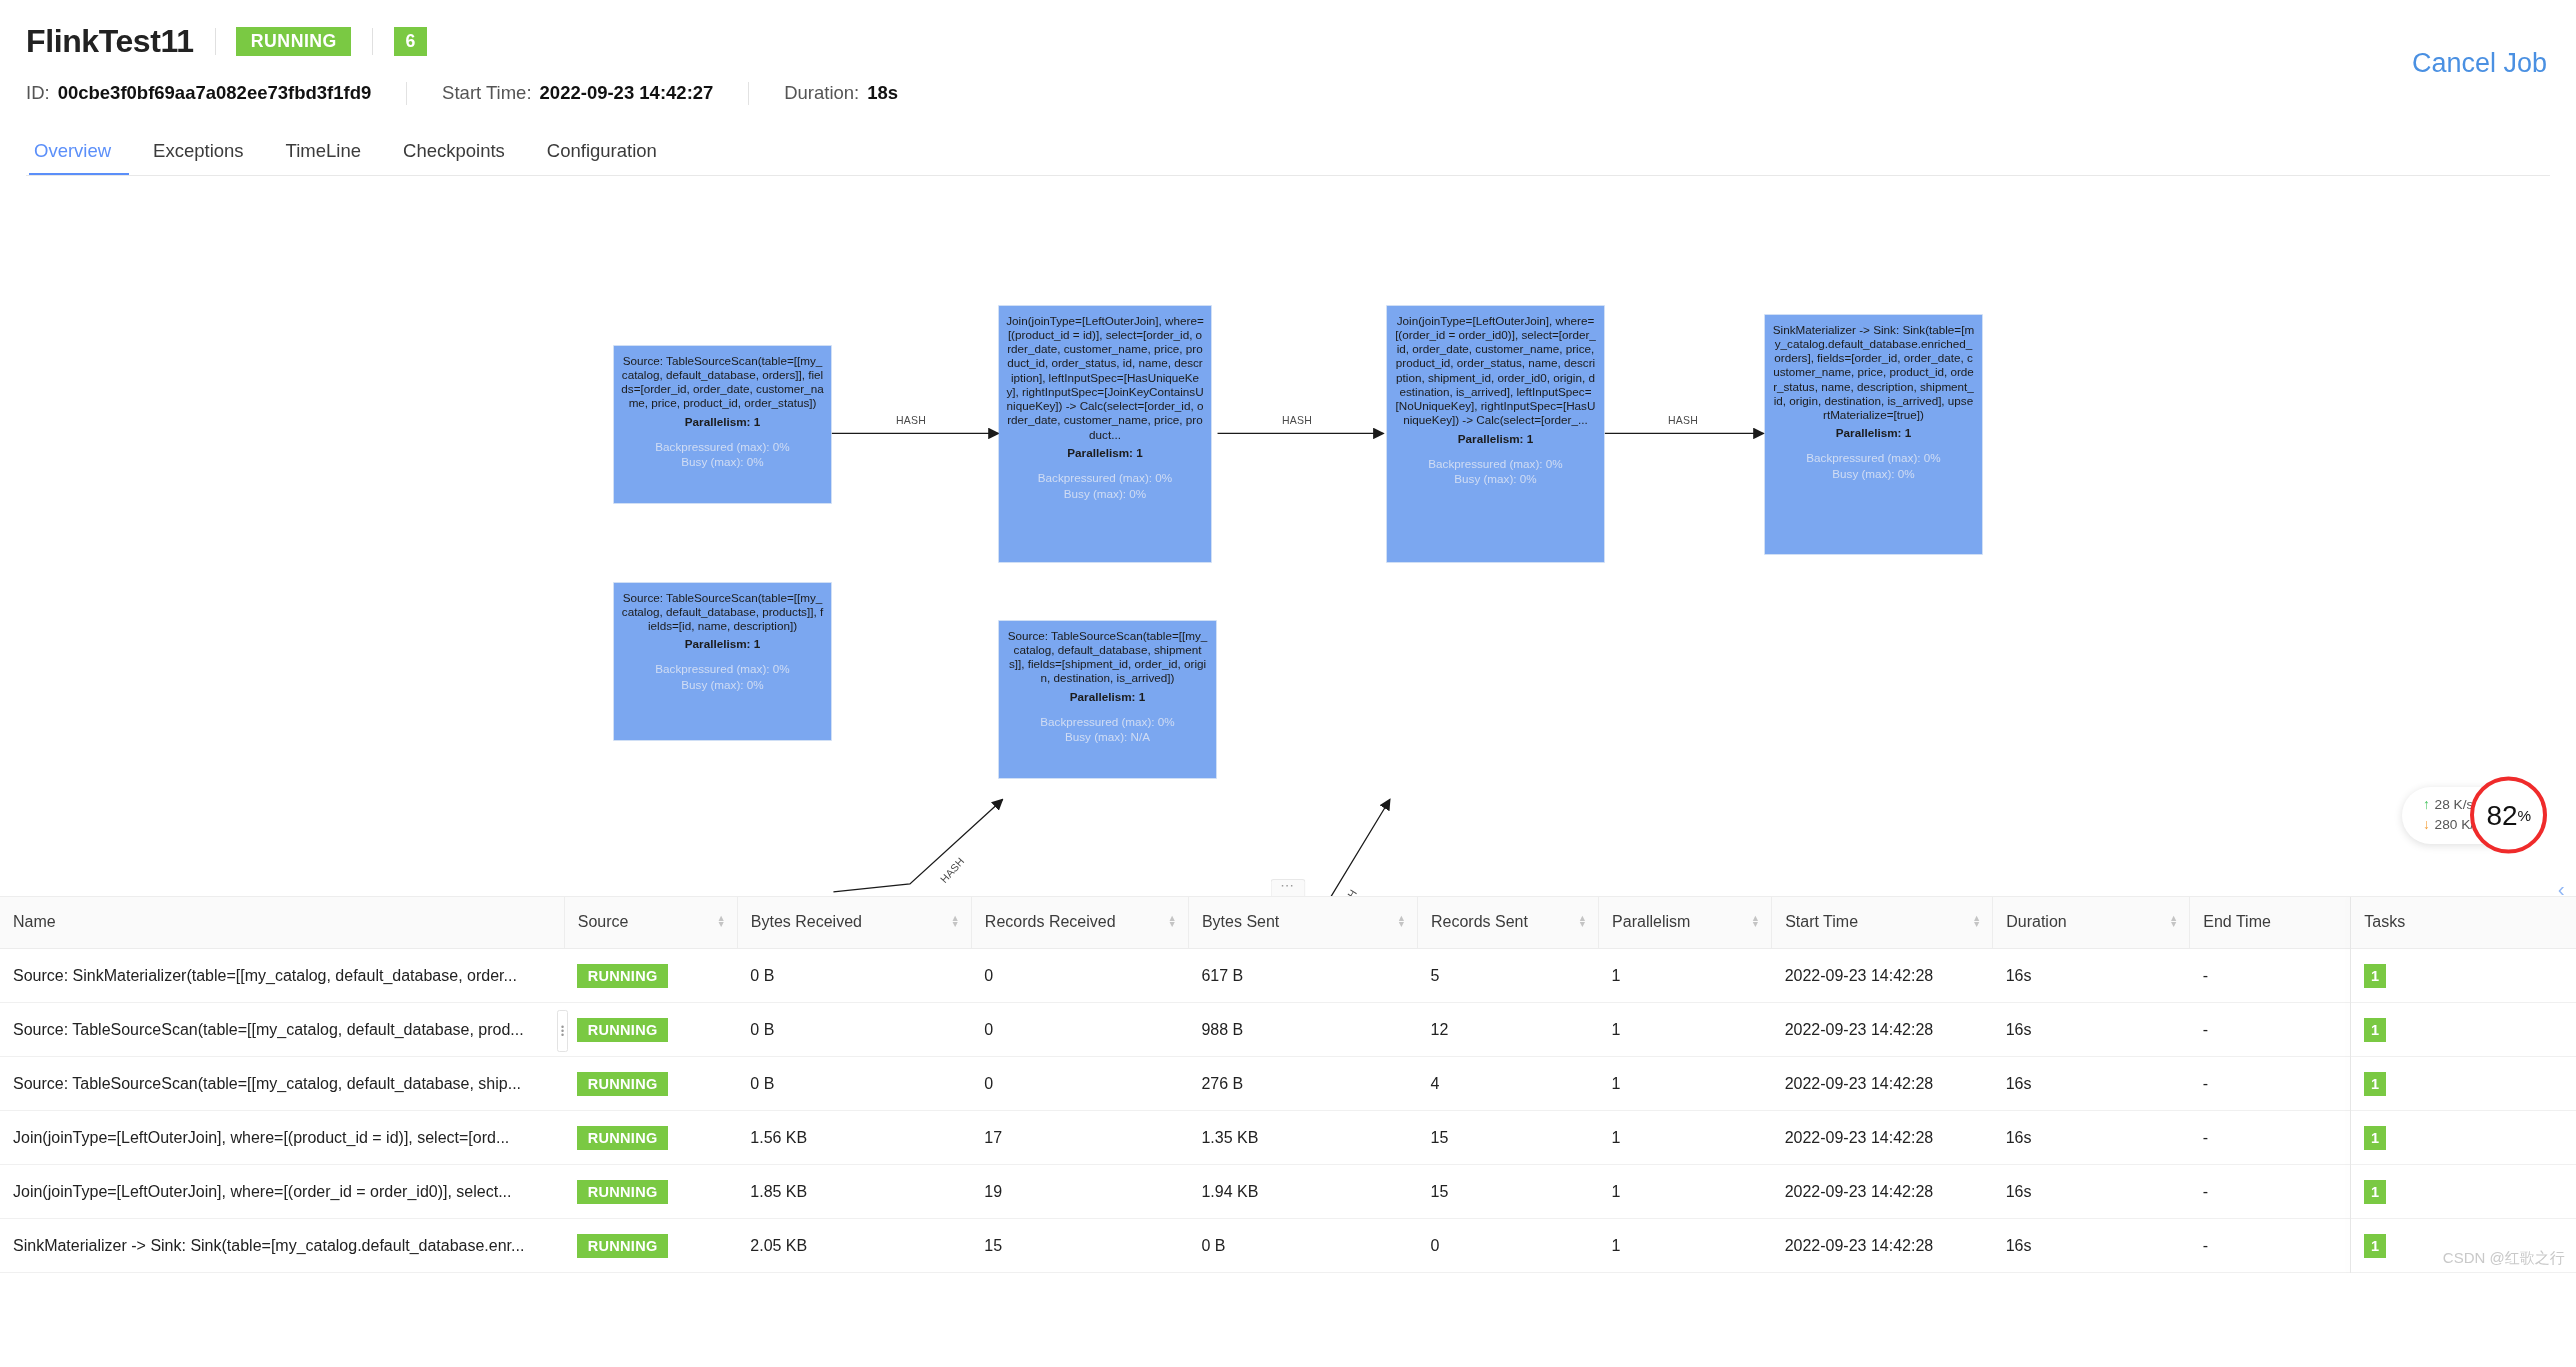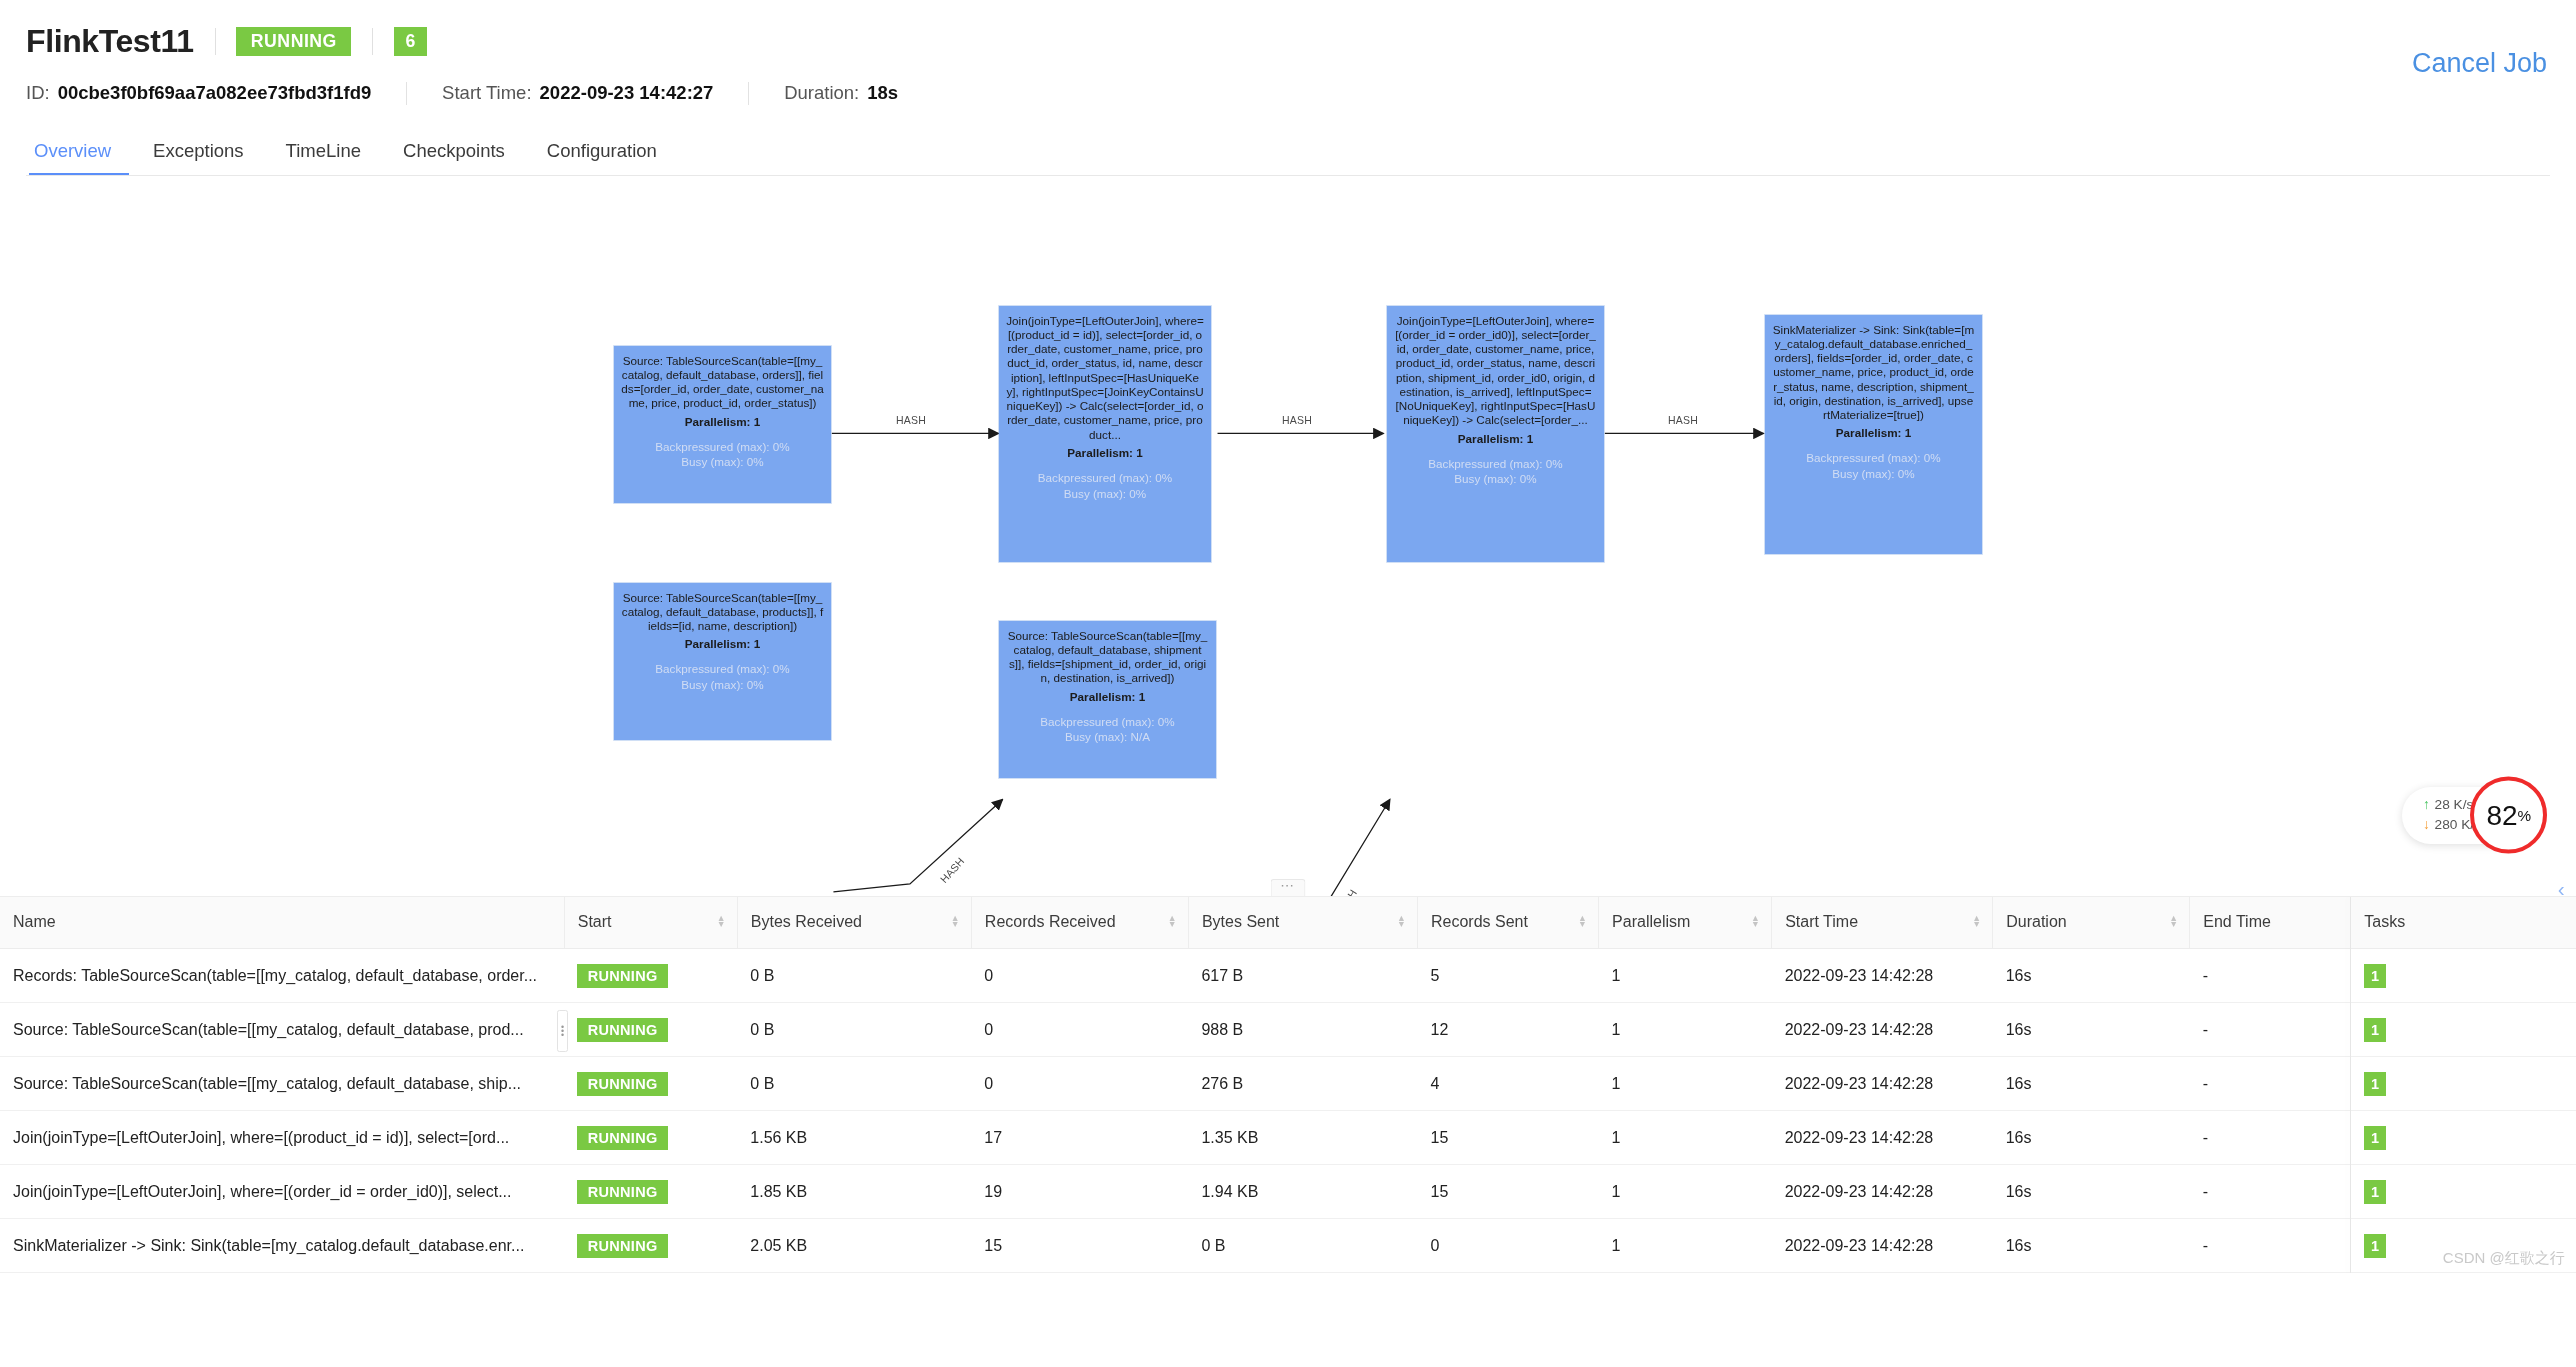--- a/index.html
+++ b/index.html
@@ -304,21 +304,21 @@
       <col class="col-dur">
         <col class="col-et">
         <col class="col-tasks">
     </colgroup>
     <thead>
       <tr>
         <th>
           <span>Name</span>
         </th>
         <th>
-          <span>Start</span>
+          <span>Source</span>
           <span class="sorter">
               <span>▲</span>
               <span>▼</span>
             </span>
         </th>
         <th>
           <span>Bytes Received</span>
           <span class="sorter">
               <span>▲</span>
               <span>▼</span>
@@ -369,21 +369,21 @@
         <th>
           <span>End Time</span>
         </th>
         <th>
           <span>Tasks</span>
         </th>
       </tr>
     </thead>
     <tbody>
       <tr>
-        <td class="name-cell">Records: TableSourceScan(table=[[my_catalog, default_database, order...</td>
+        <td class="name-cell">Source: SinkMaterializer(table=[[my_catalog, default_database, order...</td>
         <td><span class="status-chip">RUNNING</span></td>
         <td>0 B</td>
         <td>0</td>
         <td>617 B</td>
         <td>5</td>
         <td>1</td>
         <td>2022-09-23 14:42:28</td>
         <td>16s</td>
         <td>-</td>
         <td><span class="task-chip">1</span></td>

